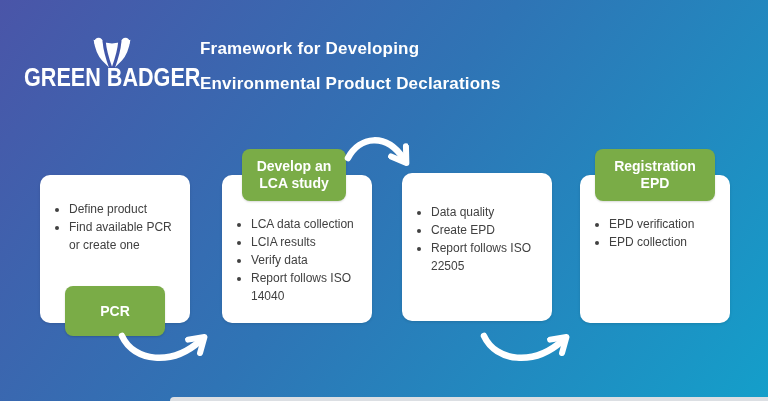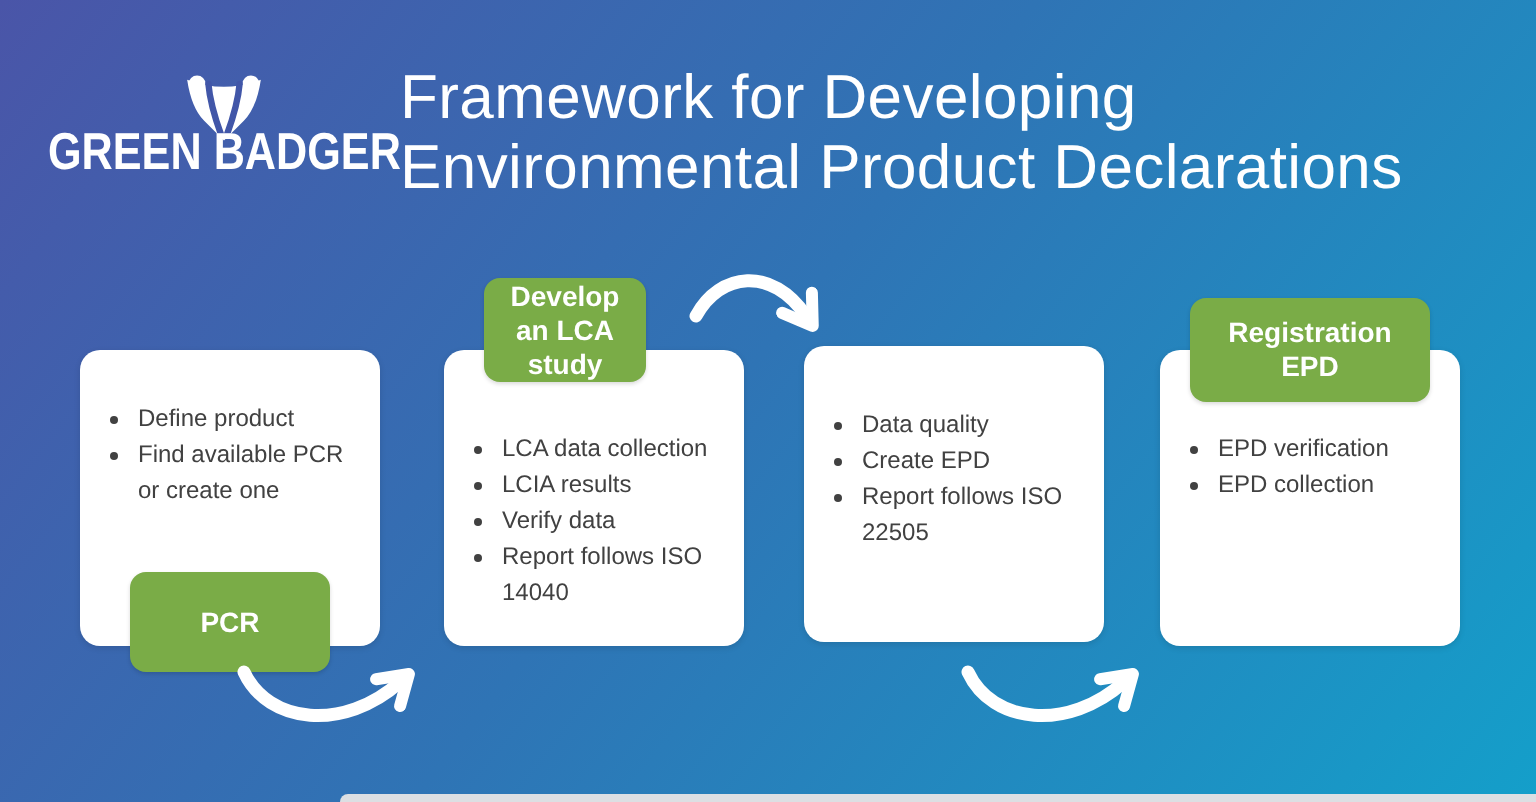--- a/index.html
+++ b/index.html
@@ -17,21 +17,21 @@
   .brand-icon{position:absolute;left:88px;top:37px;width:48px;height:34px;}
   .brand-text{
     position:absolute;left:24px;top:62px;
     color:#fff;font-size:24px;font-weight:700;letter-spacing:0px;
     transform:scaleX(.9) scaleY(1.08);transform-origin:left top;white-space:nowrap;
   }
   
   .title{
     position:absolute;left:200px;top:31px;
     color:var(--title-text,#ffffff);
-    font-size:31px;font-weight:400;line-height:35px;letter-spacing:.2px;
+    font-size:17px;font-weight:700;line-height:35px;letter-spacing:.2px;
   }
   
   .card{
     position:absolute;width:150px;height:148px;
     background:var(--card-background,#ffffff);
     border-radius:10px;
     box-shadow:0 1px 3px rgba(0,0,0,.12);
     box-sizing:border-box;
     padding:0 8px 0 12px;
     color:var(--card-text,#414141);
@@ -46,21 +46,21 @@
   .chip{
     position:absolute;
     background:var(--accent-green,#7aac47);
     color:#fff;font-weight:700;font-size:14px;line-height:17px;
     border-radius:8px;
     display:flex;align-items:center;justify-content:center;text-align:center;
     padding:2px 6px;box-sizing:border-box;
     box-shadow:0 1px 2px rgba(0,0,0,.15);
   }
   .chip1{left:65px;top:286px;width:100px;height:50px;}
-  .chip2{left:242px;top:139px;width:81px;height:52px;}
+  .chip2{left:242px;top:149px;width:104px;height:52px;}
   .chip3{left:423px;top:282px;width:102px;height:50px;}
   .chip4{left:595px;top:149px;width:120px;height:52px;}
   
   .arrow{position:absolute;}
   .arrow1{left:112px;top:326px;}
   .arrow2{left:340px;top:131px;}
   .arrow3{left:474px;top:326px;}
   
   .bottom-strip{
     position:absolute;left:170px;right:0;bottom:0;height:4px;

